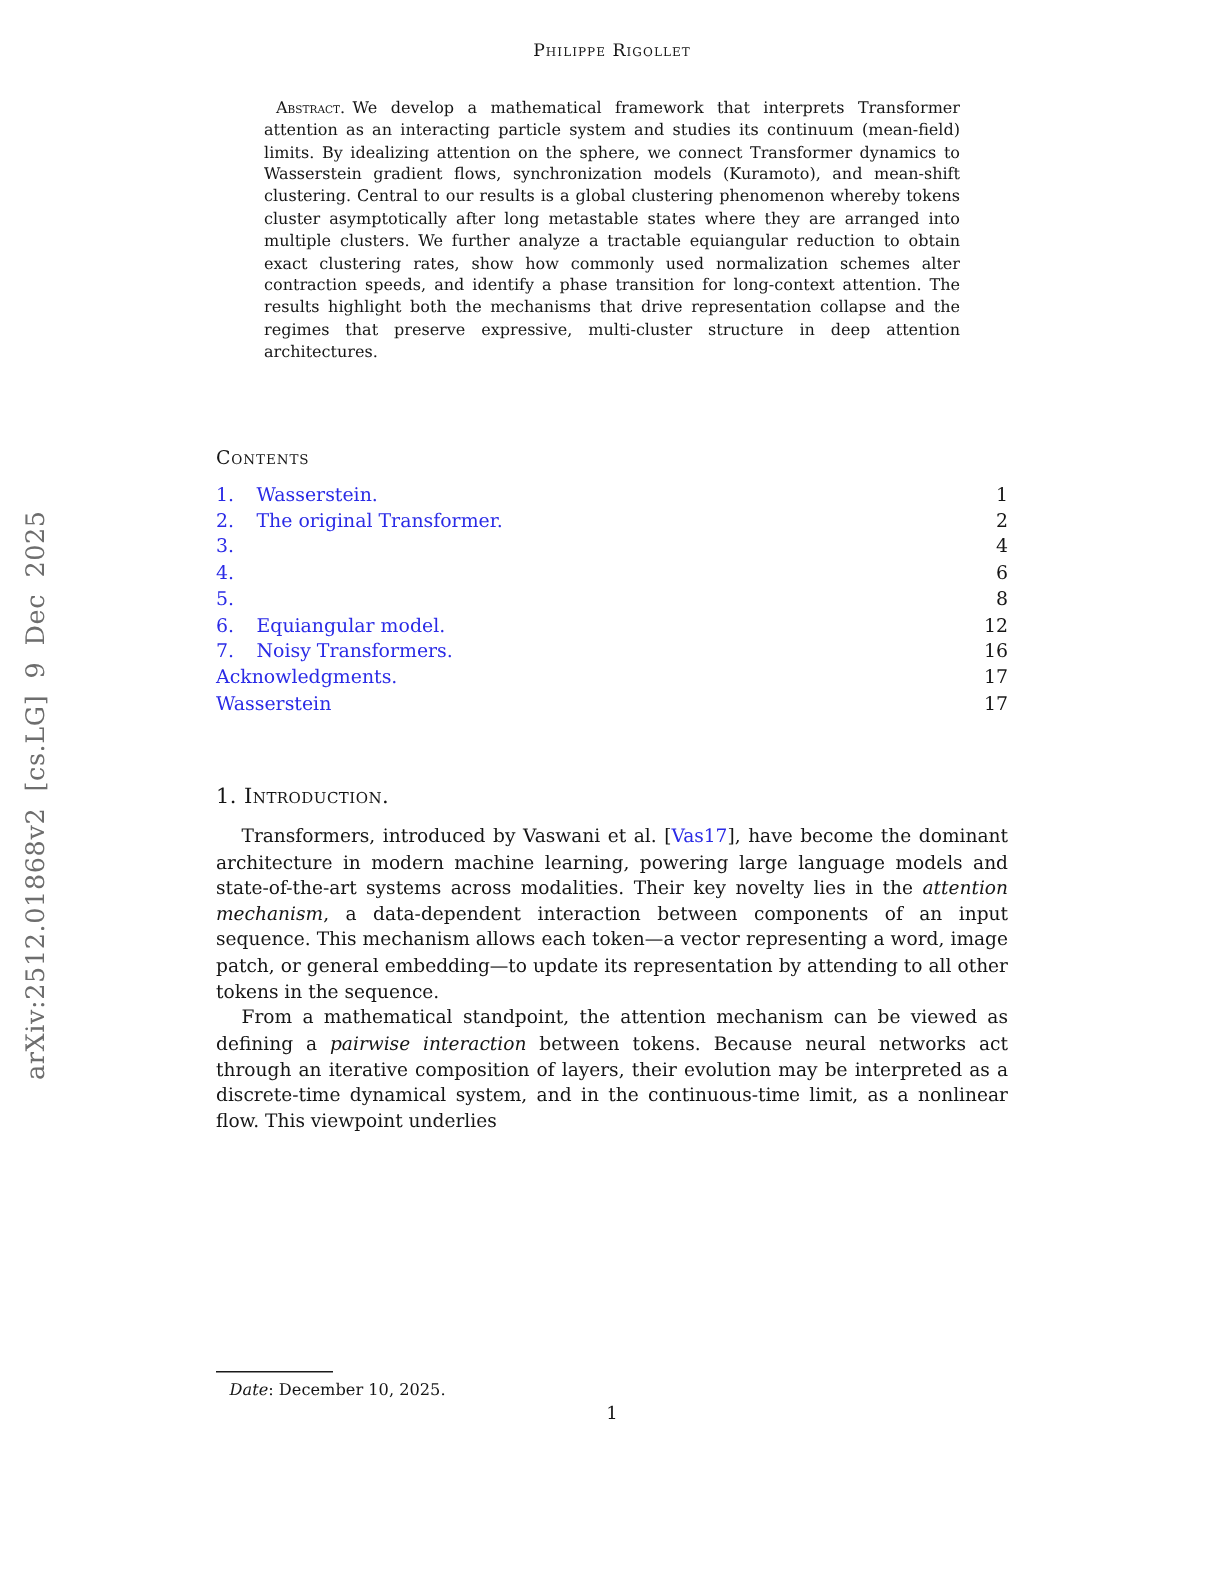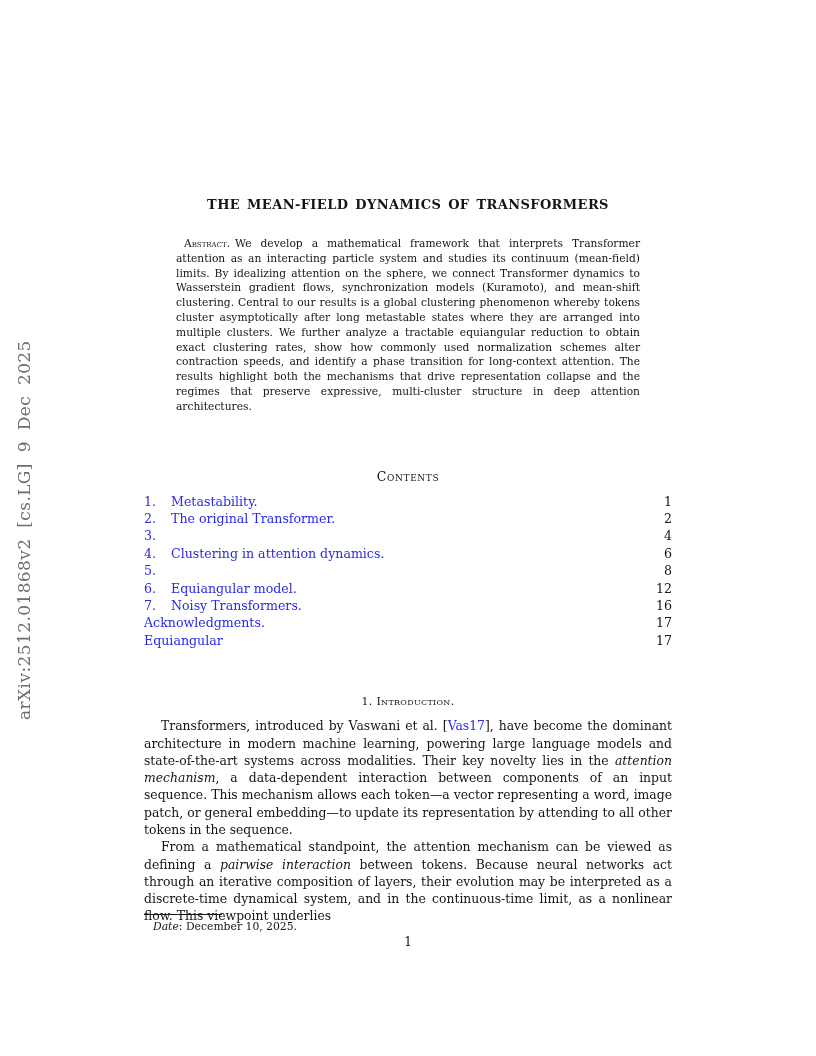--- a/index.html
+++ b/index.html
@@ -65,21 +65,20 @@
     text-align: justify;
     text-indent: 8px;
   }
   .abstract-label {
     font-variant: small-caps;
     margin-right: 5px;
   }
 
   .contents-heading {
     margin-top: 54px;
-    text-align: center;
     font-variant: small-caps;
     font-size: 12.6px;
     letter-spacing: 0.6px;
   }
 
   .toc {
     margin-top: 9px;
     font-size: 12.6px;
     line-height: 17.4px;
   }
@@ -88,23 +87,23 @@
     color: var(--link-color);
     min-width: 27px;
     flex: 0 0 auto;
   }
   .toc-title { color: var(--link-color); flex: 0 0 auto; }
   .toc-fill { flex: 1 1 auto; }
   .toc-page { color: var(--ink); flex: 0 0 auto; }
 
   .section-heading {
     margin-top: 46px;
-    text-align: center;
-    font-variant: small-caps;
-    font-size: 11px;
+    text-align: left;
+    font-variant: small-caps;
+    font-size: 14px;
     letter-spacing: 0.3px;
   }
 
   .body-para {
     margin: 0;
     font-size: 12.4px;
     line-height: 17.3px;
     text-align: justify;
     text-indent: 17px;
   }
@@ -138,50 +137,49 @@
     font-size: 12px;
   }
 </style>
 </head>
 <body>
 
 <div class="arxiv-banner">arXiv:2512.01868v2 [cs.LG] 9 Dec 2025</div>
 
 <div class="content">
 
-  <div class="paper-title">THE MEAN-FIELD DYNAMICS OF TRANSFORMERS</div>
-
+
+  <div class="paper-author">Philippe Rigollet</div>
 
   <p class="abstract">
     <span class="abstract-label">Abstract.</span><span>We develop a mathematical framework that interprets Transformer attention as an interacting particle system and studies its continuum (mean-field) limits. By idealizing attention on the sphere, we connect Transformer dynamics to Wasserstein gradient flows, synchronization models (Kuramoto), and mean-shift clustering. Central to our results is a global clustering phenomenon whereby tokens cluster asymptotically after long metastable states where they are arranged into multiple clusters. We further analyze a tractable equiangular reduction to obtain exact clustering rates, show how commonly used normalization schemes alter contraction speeds, and identify a phase transition for long-context attention. The results highlight both the mechanisms that drive representation collapse and the regimes that preserve expressive, multi-cluster structure in deep attention architectures.</span>
   </p>
 
   <div class="contents-heading">Contents</div>
 
   <div class="toc">
       <div class="toc-row">
         <span class="toc-label">1.</span>
-        <span class="toc-title">Metastability.</span>
+        <span class="toc-title">Wasserstein.</span>
         <span class="toc-fill"></span>
         <span class="toc-page">1</span>
       </div>
       <div class="toc-row">
         <span class="toc-label">2.</span>
         <span class="toc-title">The original Transformer.</span>
         <span class="toc-fill"></span>
         <span class="toc-page">2</span>
       </div>
       <div class="toc-row">
         <span class="toc-label">3.</span>
         <span class="toc-fill"></span>
         <span class="toc-page">4</span>
       </div>
       <div class="toc-row">
         <span class="toc-label">4.</span>
-        <span class="toc-title">Clustering in attention dynamics.</span>
         <span class="toc-fill"></span>
         <span class="toc-page">6</span>
       </div>
       <div class="toc-row">
         <span class="toc-label">5.</span>
         <span class="toc-fill"></span>
         <span class="toc-page">8</span>
       </div>
       <div class="toc-row">
         <span class="toc-label">6.</span>
@@ -194,21 +192,21 @@
         <span class="toc-title">Noisy Transformers.</span>
         <span class="toc-fill"></span>
         <span class="toc-page">16</span>
       </div>
       <div class="toc-row">
         <span class="toc-title">Acknowledgments.</span>
         <span class="toc-fill"></span>
         <span class="toc-page">17</span>
       </div>
       <div class="toc-row">
-        <span class="toc-title">Equiangular</span>
+        <span class="toc-title">Wasserstein</span>
         <span class="toc-fill"></span>
         <span class="toc-page">17</span>
       </div>
     </div>
 
   <div class="section-heading">1. Introduction.</div>
 
   <p class="body-para first"><span class="seg-plain">Transformers, introduced by Vaswani et al. [</span><span class="seg-link">Vas17</span><span class="seg-plain">], have become the dominant architecture in modern machine learning, powering large language models and state-of-the-art systems across modalities. Their key novelty lies in the </span><span class="seg-italic">attention mechanism</span><span class="seg-plain">, a data-dependent interaction between components of an input sequence. This mechanism allows each token—a vector representing a word, image patch, or general embedding—to update its representation by attending to all other tokens in the sequence.</span></p>
 
   <p class="body-para"><span class="seg-plain">From a mathematical standpoint, the attention mechanism can be viewed as defining a </span><span class="seg-italic">pairwise interaction</span><span class="seg-plain"> between tokens. Because neural networks act through an iterative composition of layers, their evolution may be interpreted as a discrete-time dynamical system, and in the continuous-time limit, as a nonlinear flow. This viewpoint underlies</span></p>

